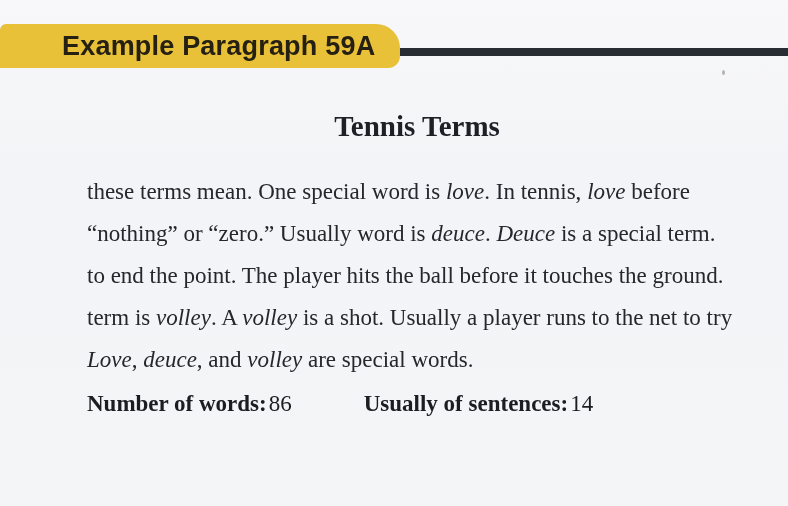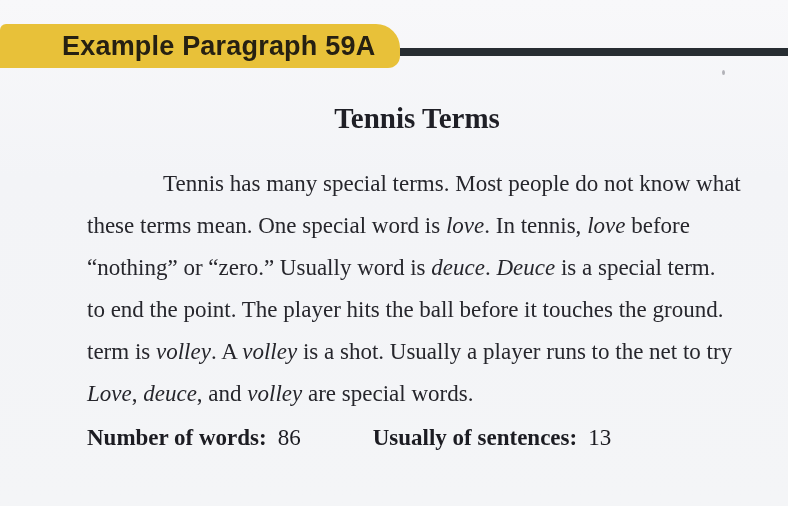--- a/index.html
+++ b/index.html
@@ -37,21 +37,21 @@
     background: #272d32;
     z-index: 1;
   }
 
   
   .article {
     position: absolute; left: 87px; top: 96px;
     width: 660px;
   }
   .article-title {
-    margin: 4px;
+    margin: 12px;
     text-align: center;
     font-size: 29px;
     line-height: 36px;
     font-weight: 700;
     color: #1f1f26;
   }
   .paragraph {
     margin-top: 27px;
     font-size: 23px;
     color: #26262c;
@@ -67,21 +67,21 @@
   .stats {
     display: flex;
     margin-top: 6px;
     font-size: 23px;
     line-height: 34px;
     color: #1c1c22;
     white-space: nowrap;
   }
   .stat + .stat { margin-left: 72px; }
   .stat-label { font-weight: 700; }
-  .stat-value { font-weight: 400; margin-left: 11px; }
+  .stat-value { font-weight: 400; margin-left: 2px; }
 
   
   .speck {
     position: absolute; left: 722px; top: 70px;
     width: 3px; height: 5px;
     background: #8d8d95;
     border-radius: 50%;
     opacity: 0.65;
   }
 </style>
@@ -91,25 +91,24 @@
 <div class="banner">
   <span class="banner-title">Example Paragraph 59A</span>
 </div>
 <div class="divider"></div>
 <div class="speck"></div>
 
 <div class="article">
   <h1 class="article-title">Tennis Terms</h1>
 
   <div class="paragraph">
-      <div class="pline indent"><span>Tennis has many special terms. Most people do not know what</span></div>
       <div class="pline"><span>these terms mean. One special word is </span><span class="it">love</span><span>. In tennis, </span><span class="it">love</span><span> before</span></div>
       <div class="pline"><span>“nothing” or “zero.” Usually word is </span><span class="it">deuce</span><span>. </span><span class="it">Deuce</span><span> is a special term.</span></div>
       <div class="pline"><span>to end the point. The player hits the ball before it touches the ground.</span></div>
       <div class="pline"><span>term is </span><span class="it">volley</span><span>. A </span><span class="it">volley</span><span> is a shot. Usually a player runs to the net to try</span></div>
       <div class="pline"><span class="it">Love</span><span>, </span><span class="it">deuce</span><span>, and </span><span class="it">volley</span><span> are special words.</span></div>
     </div>
 
   <div class="stats">
       <div class="stat"><span class="stat-label">Number of words:</span><span class="stat-value">86</span></div>
-      <div class="stat"><span class="stat-label">Usually of sentences:</span><span class="stat-value">13</span></div>
+      <div class="stat"><span class="stat-label">Usually of sentences:</span><span class="stat-value">14</span></div>
     </div>
 </div>
 
 </body></html>

